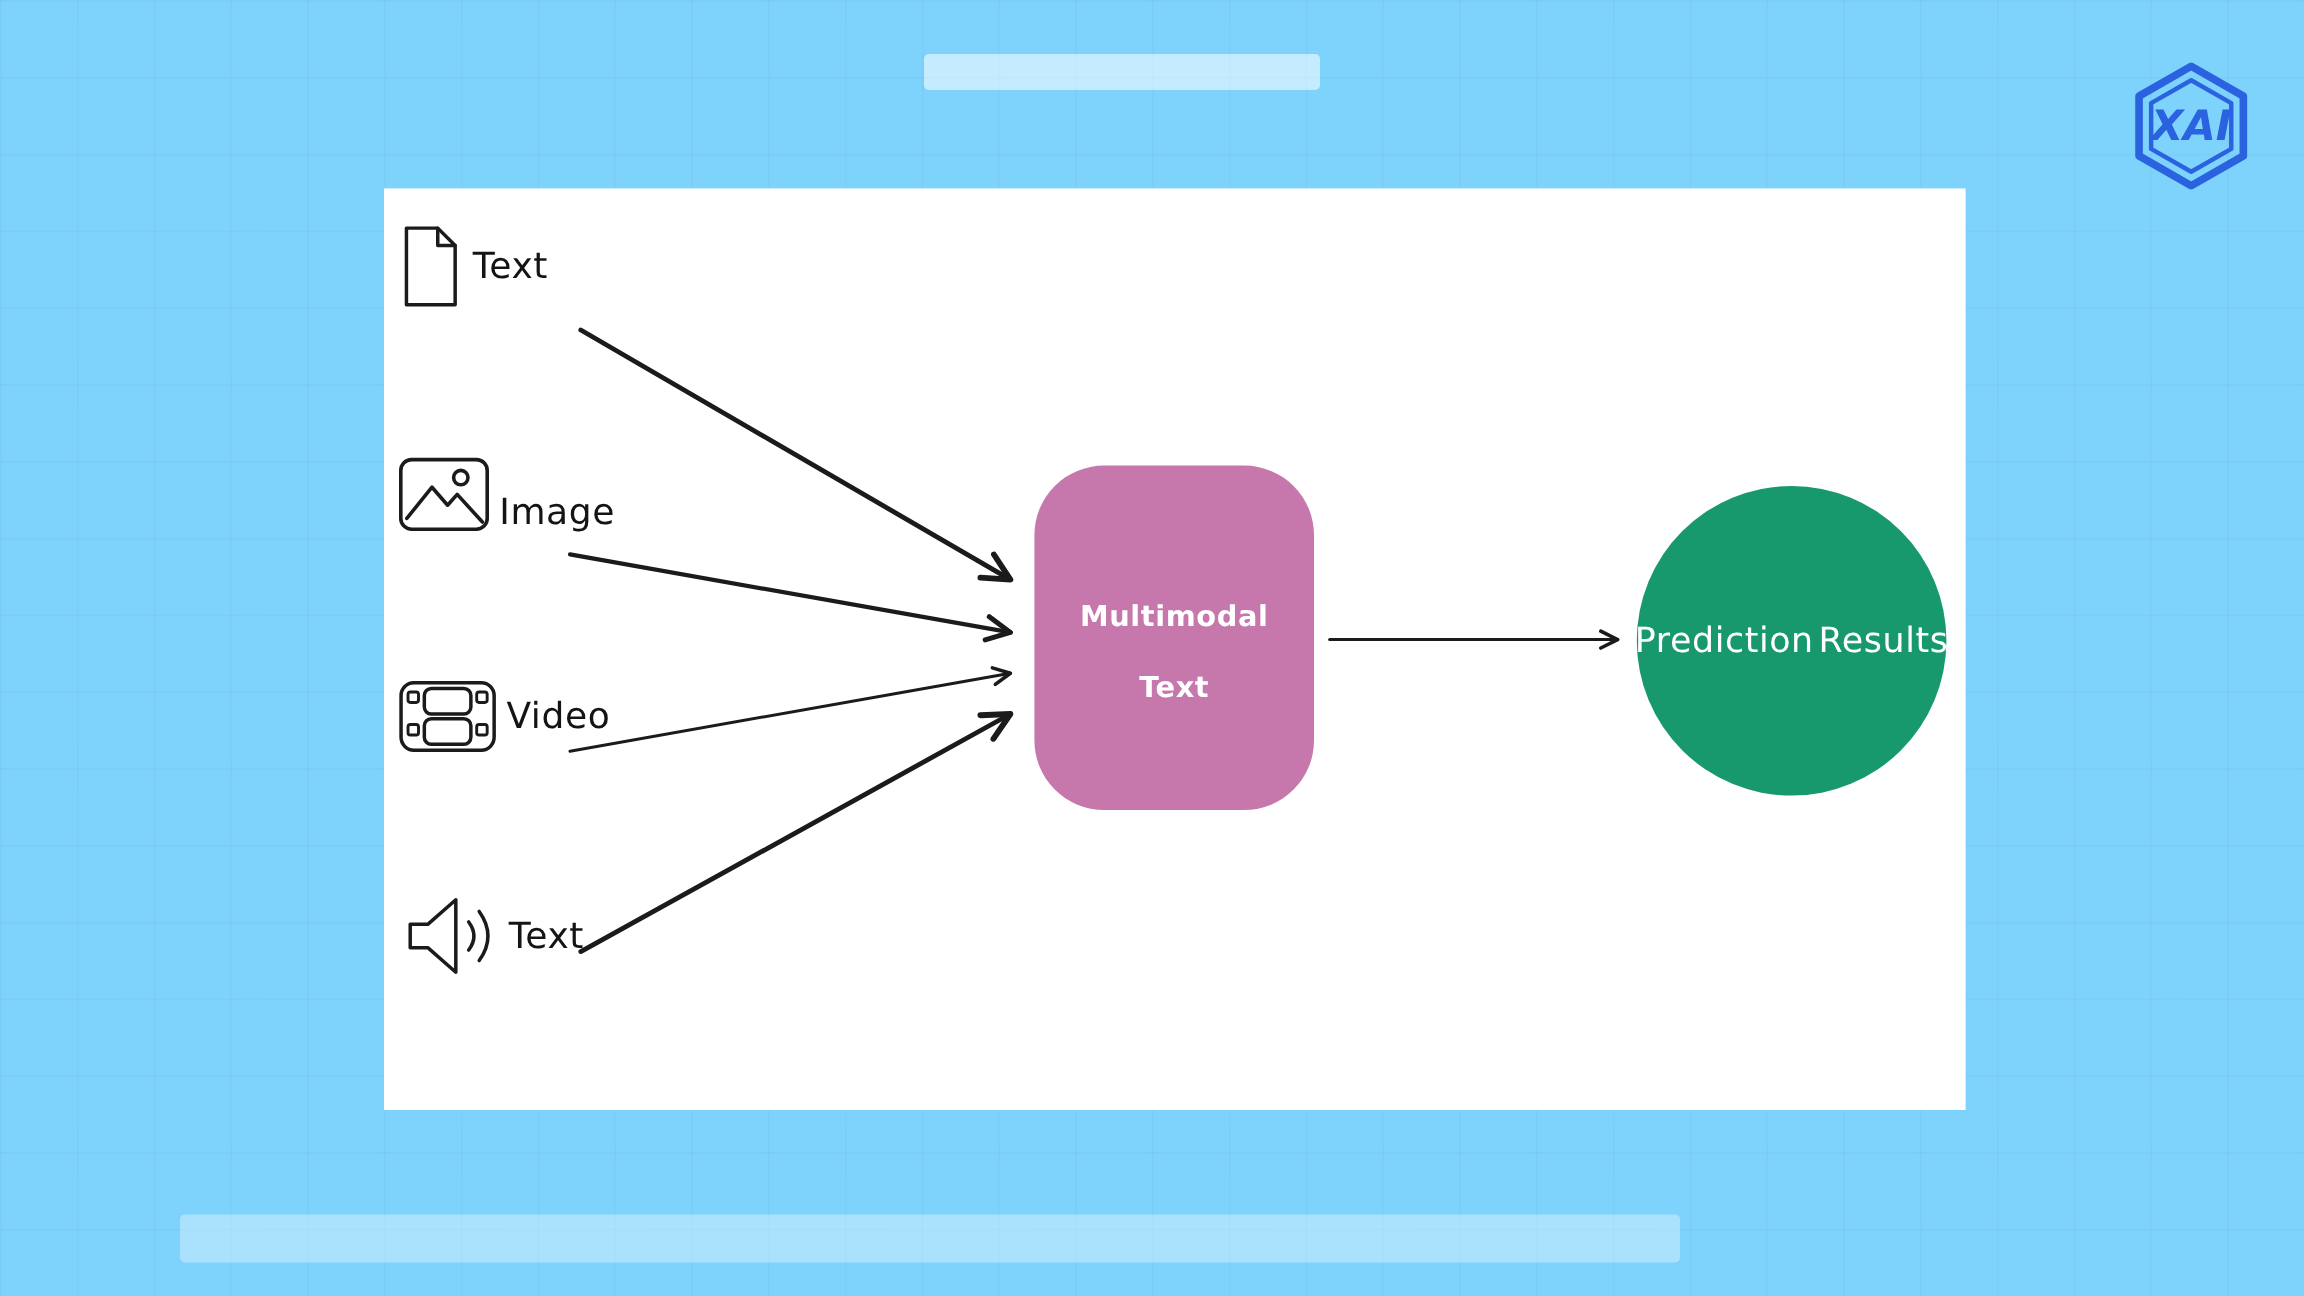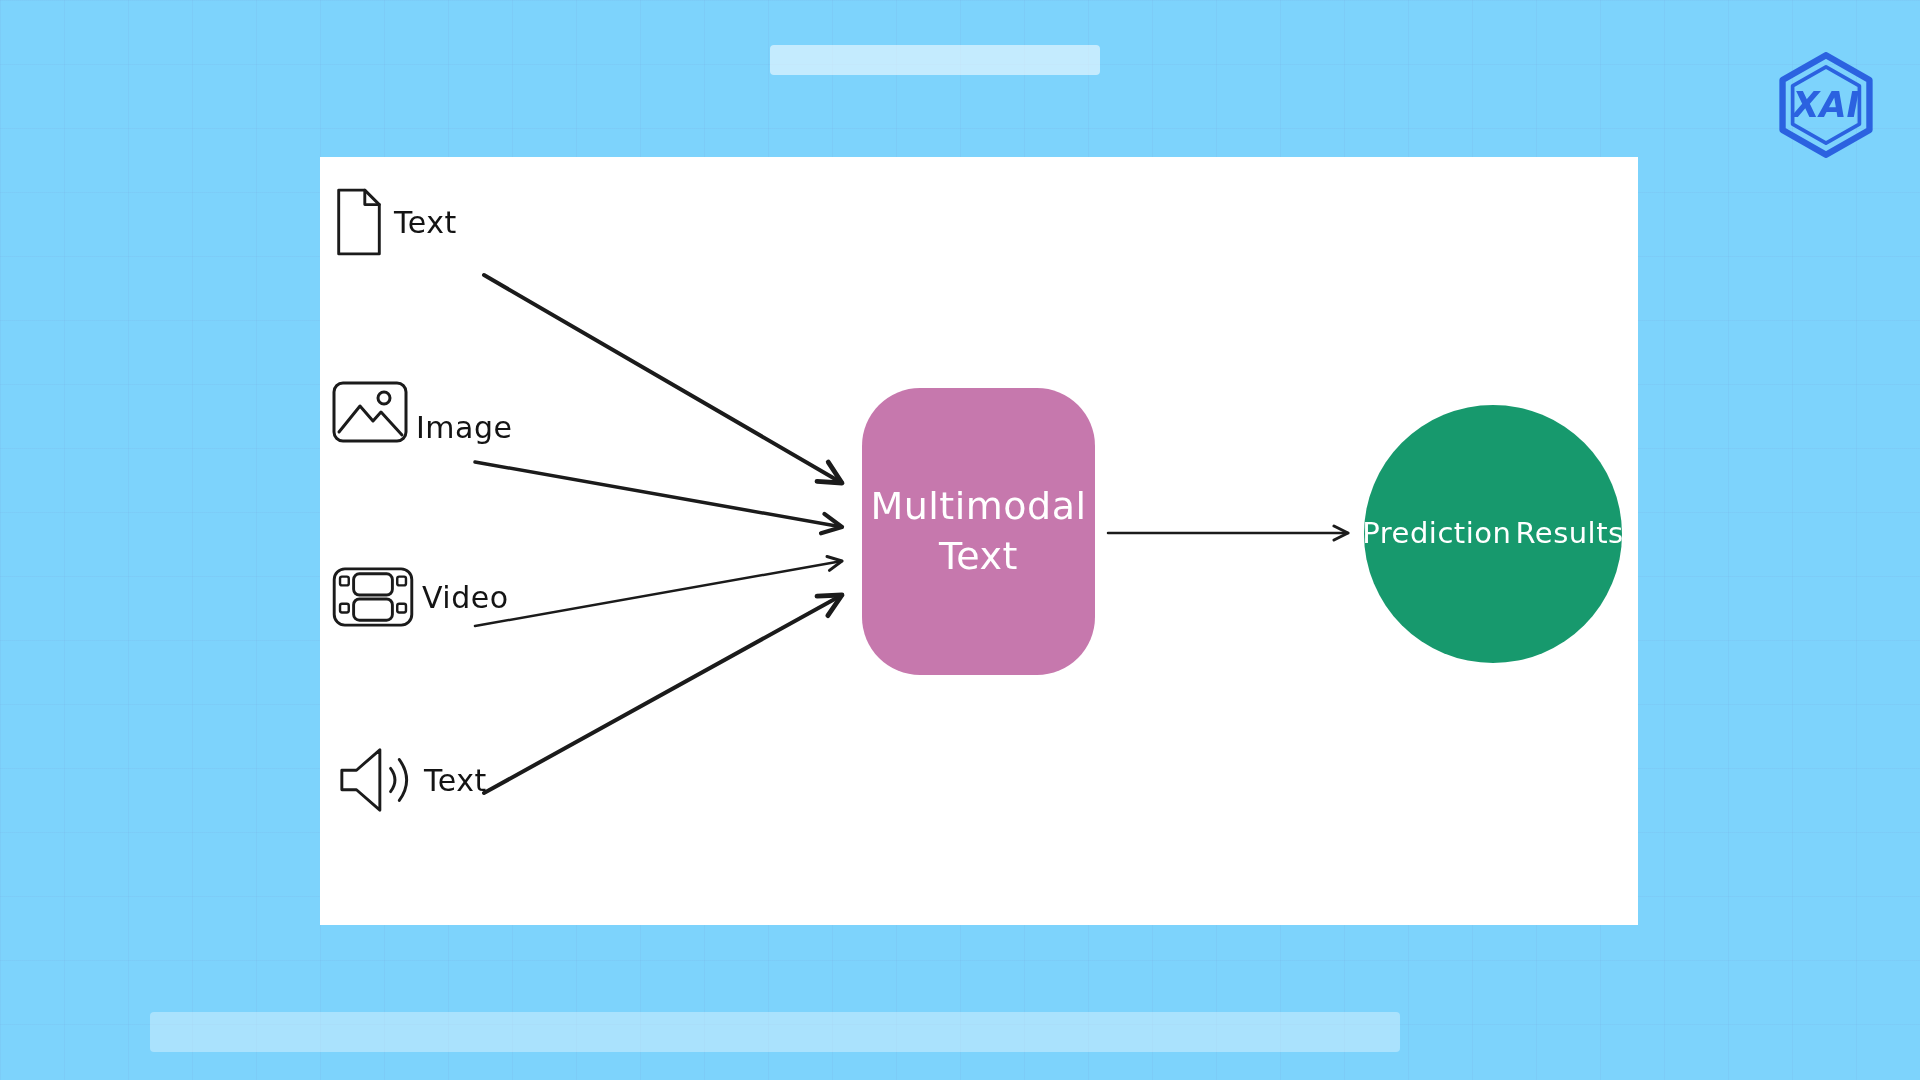--- a/index.html
+++ b/index.html
@@ -90,24 +90,25 @@
     background: #c678ad;
     border-radius: 58px;
     display: flex;
     flex-direction: column;
     align-items: center;
     justify-content: center;
     gap: 6px;
   }
   .process-node .node-line {
     color: #ffffff;
-    font-size: 38px;
-    font-weight: 400;
+    font-size: 24px;
+    font-weight: 700;
     letter-spacing: 0.5px;
     line-height: 1.15;
+    margin-top: 25px;
   }
 
   
   .output-node {
     position: absolute;
     left: 1044px;
     top: 248px;
     width: 258px;
     height: 258px;
     background: #17996d;

